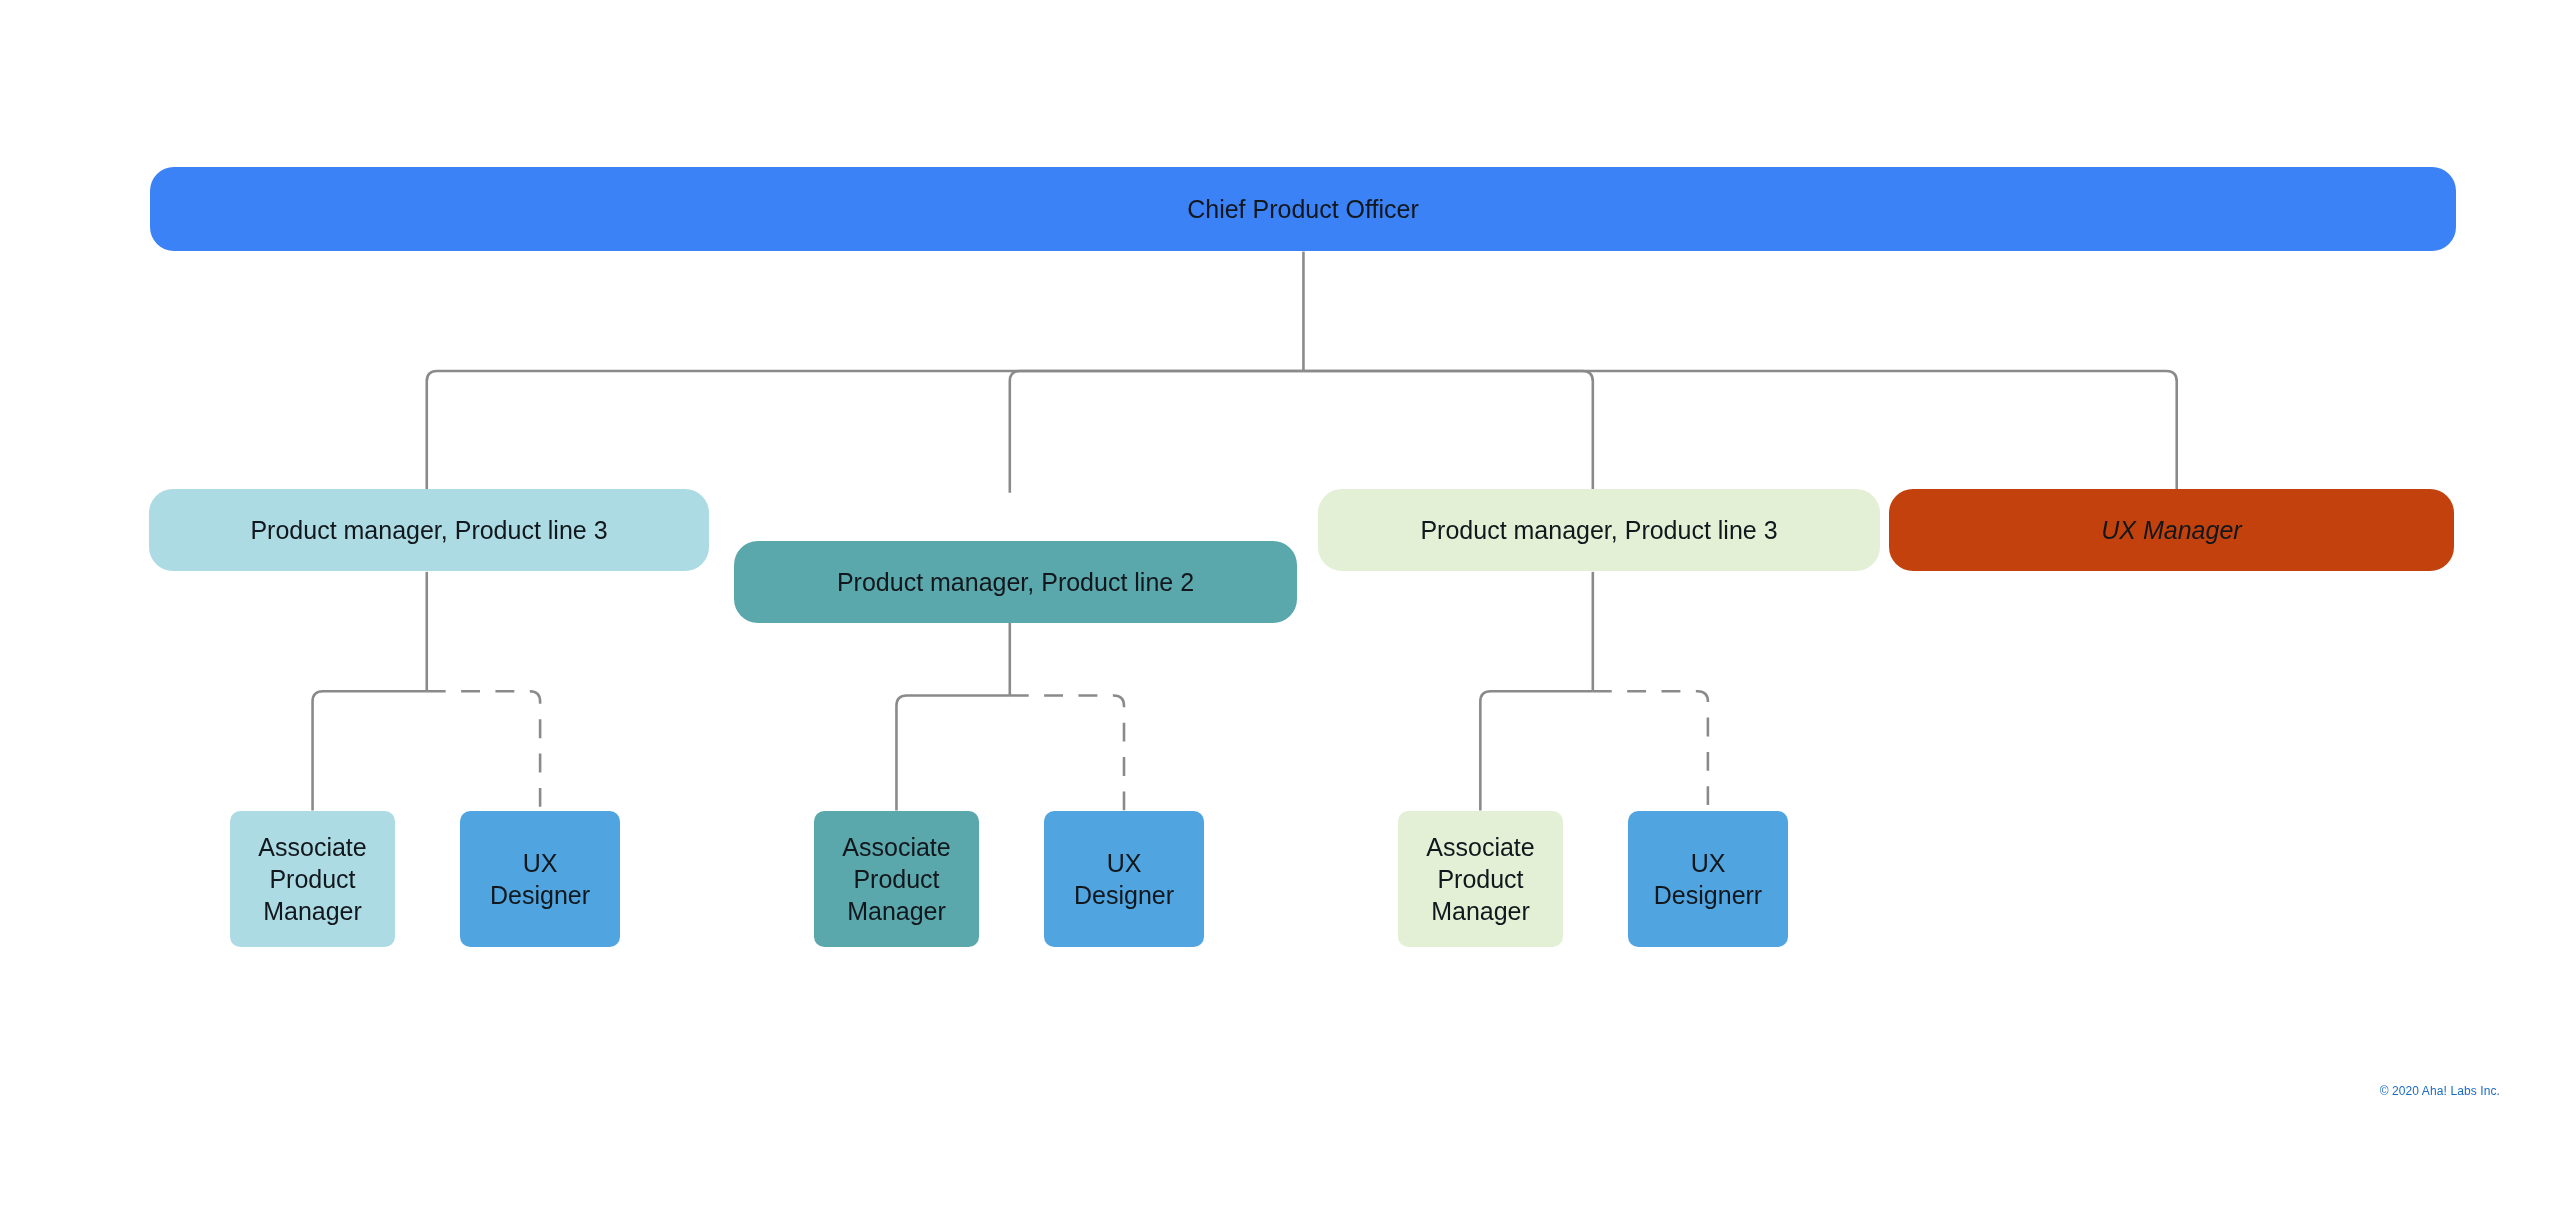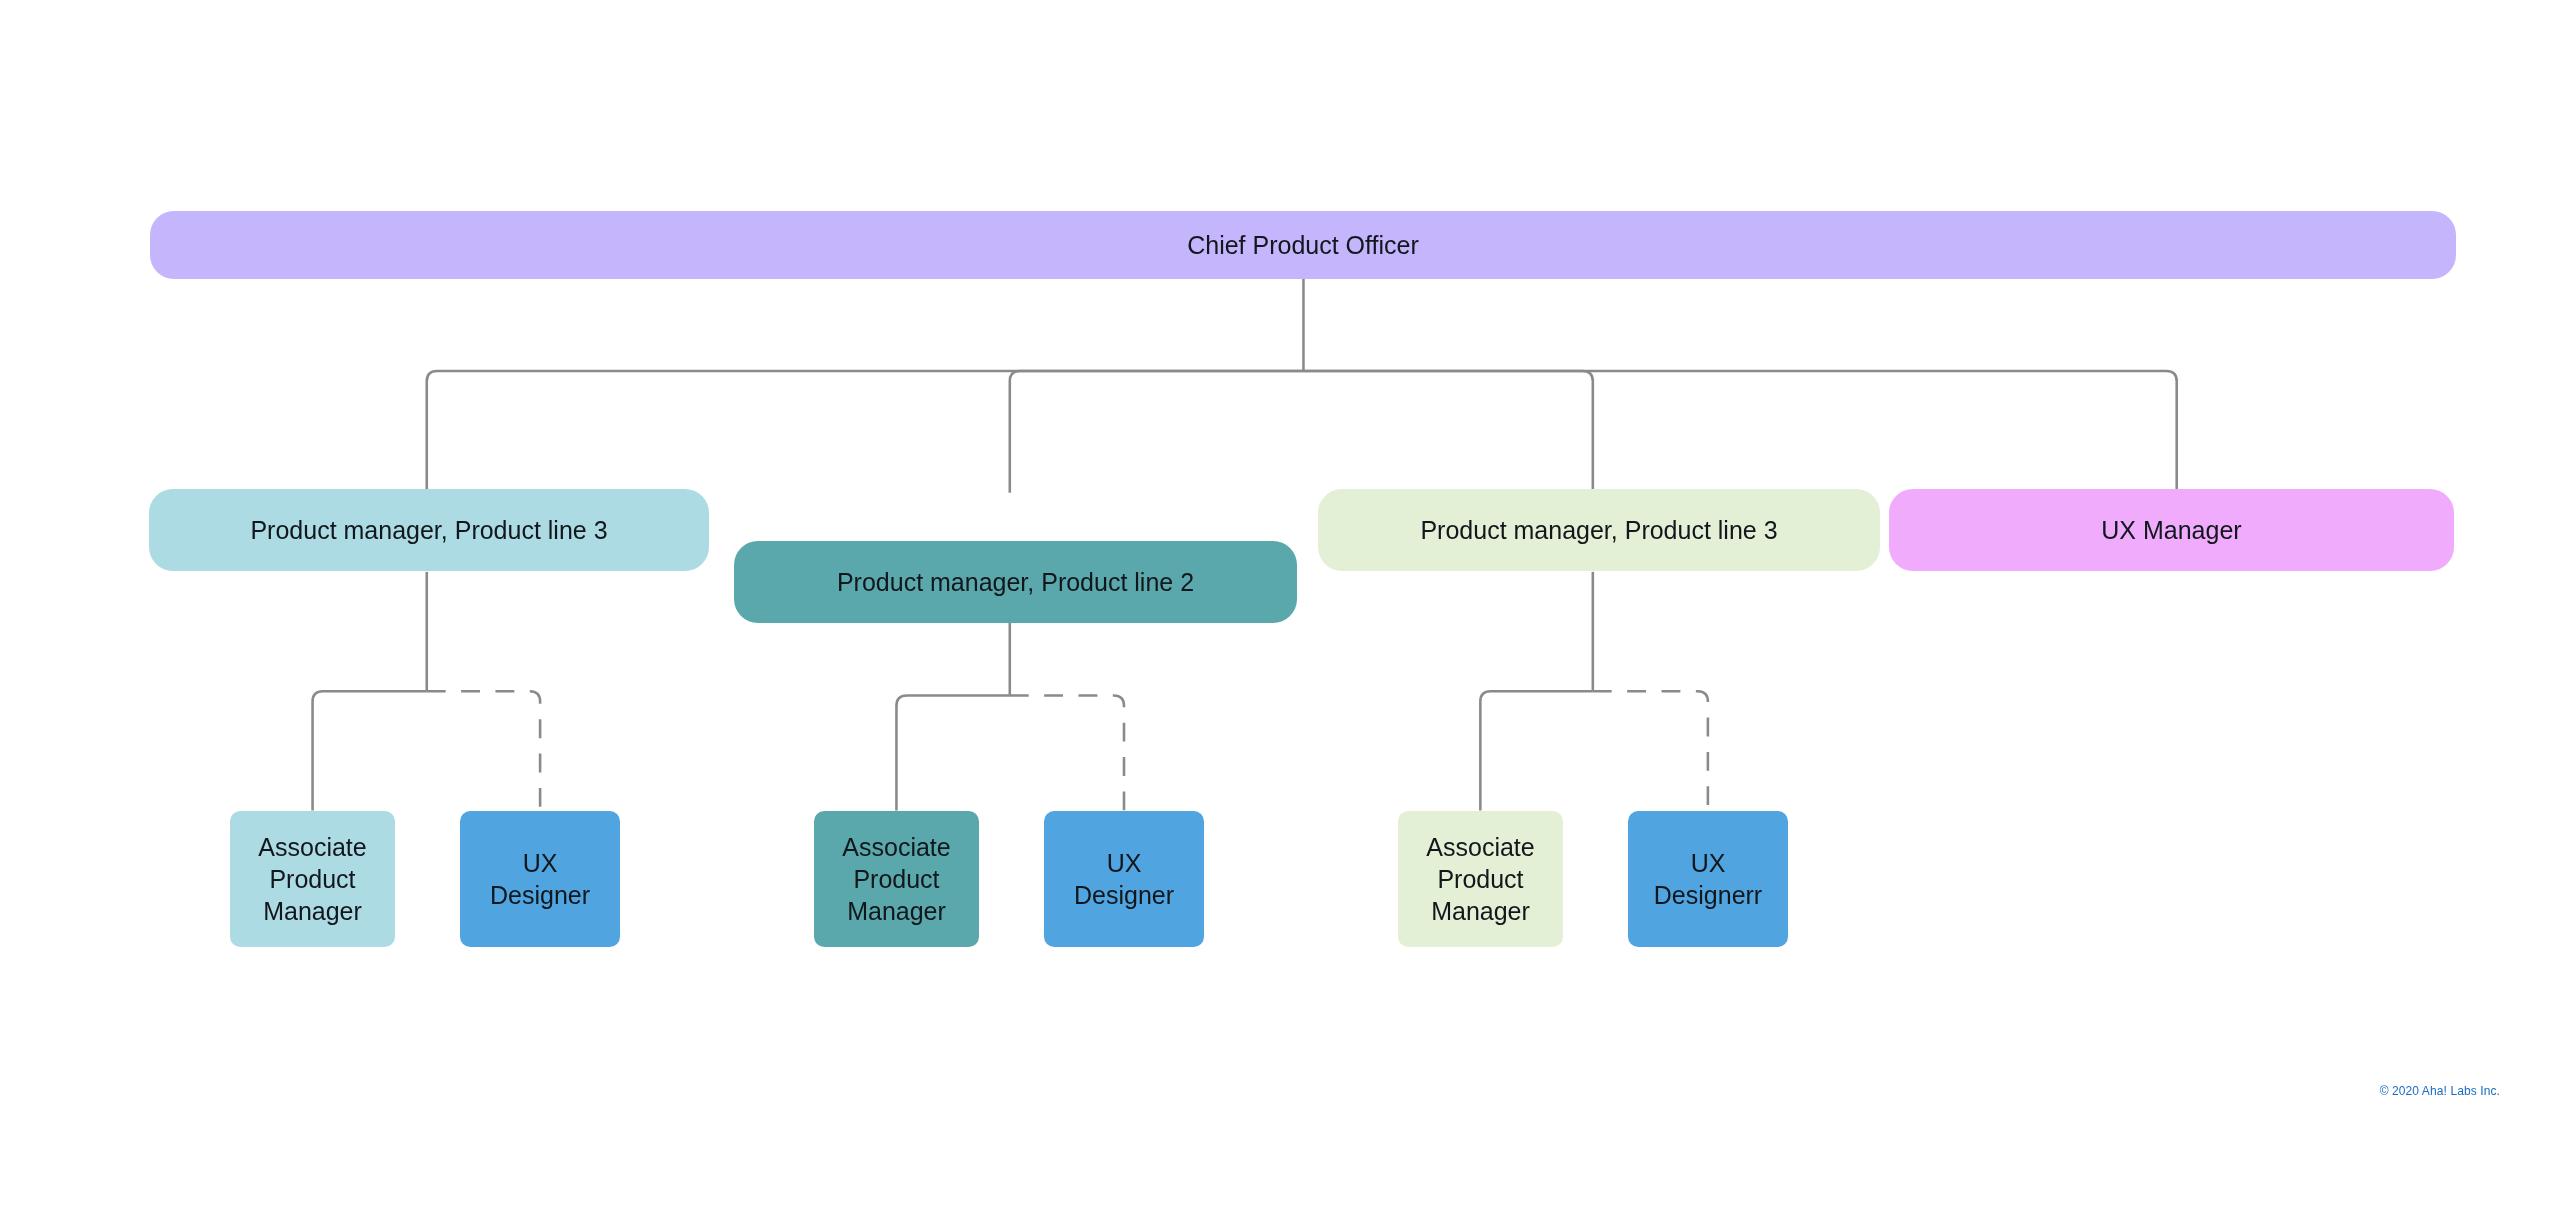--- a/index.html
+++ b/index.html
@@ -90,34 +90,34 @@
     </g>
 
     <g fill="none" stroke="#8a8a8a" stroke-width="3" stroke-dasharray="22 18">
 
       <path d="M 497 805 L 617 805 Q 629 805 629 817 L 629 944"></path>
       <path d="M 1176 810 L 1297 810 Q 1309 810 1309 822 L 1309 944"></path>
       <path d="M 1855 805 L 1977 805 Q 1989 805 1989 817 L 1989 944"></path>
     </g>
   </svg>
 
-  <div class="node node-root" style="left:150px; top:167px; width:2306px; height:68px; background:#c4b5fd;margin-top:44px;">
+  <div class="node node-root" style="left:150px; top:167px; width:2306px; height:84px; background:#3b82f6;">
     <span class="node-label">Chief Product Officer</span>
   </div>
 
   <div class="node node-mid" style="left:149px; top:489px; width:560px; height:82px; background:#addbe3;">
     <span class="node-label">Product manager, Product line 3</span>
   </div>
   <div class="node node-mid" style="left:734px; top:493px; width:563px; height:82px; background:#5aa8ab;margin-top:48px;">
     <span class="node-label">Product manager, Product line 2</span>
   </div>
   <div class="node node-mid" style="left:1318px; top:489px; width:562px; height:82px; background:#e3f0d5;">
     <span class="node-label">Product manager, Product line 3</span>
   </div>
-  <div class="node node-mid" style="left:1889px; top:489px; width:565px; height:82px; background:#f0abfc;">
+  <div class="node node-mid" style="left:1889px; top:489px; width:565px; height:82px; background:#c2410c;font-style:italic;">
     <span class="node-label">UX Manager</span>
   </div>
 
   <div class="node node-leaf" style="left:230px; top:811px; width:165px; height:136px; background:#addbe3;">
     <span class="node-label">Associate
 Product
 Manager</span>
   </div>
   <div class="node node-leaf" style="left:460px; top:811px; width:160px; height:136px; background:#50a5e0;">
     <span class="node-label">UX

